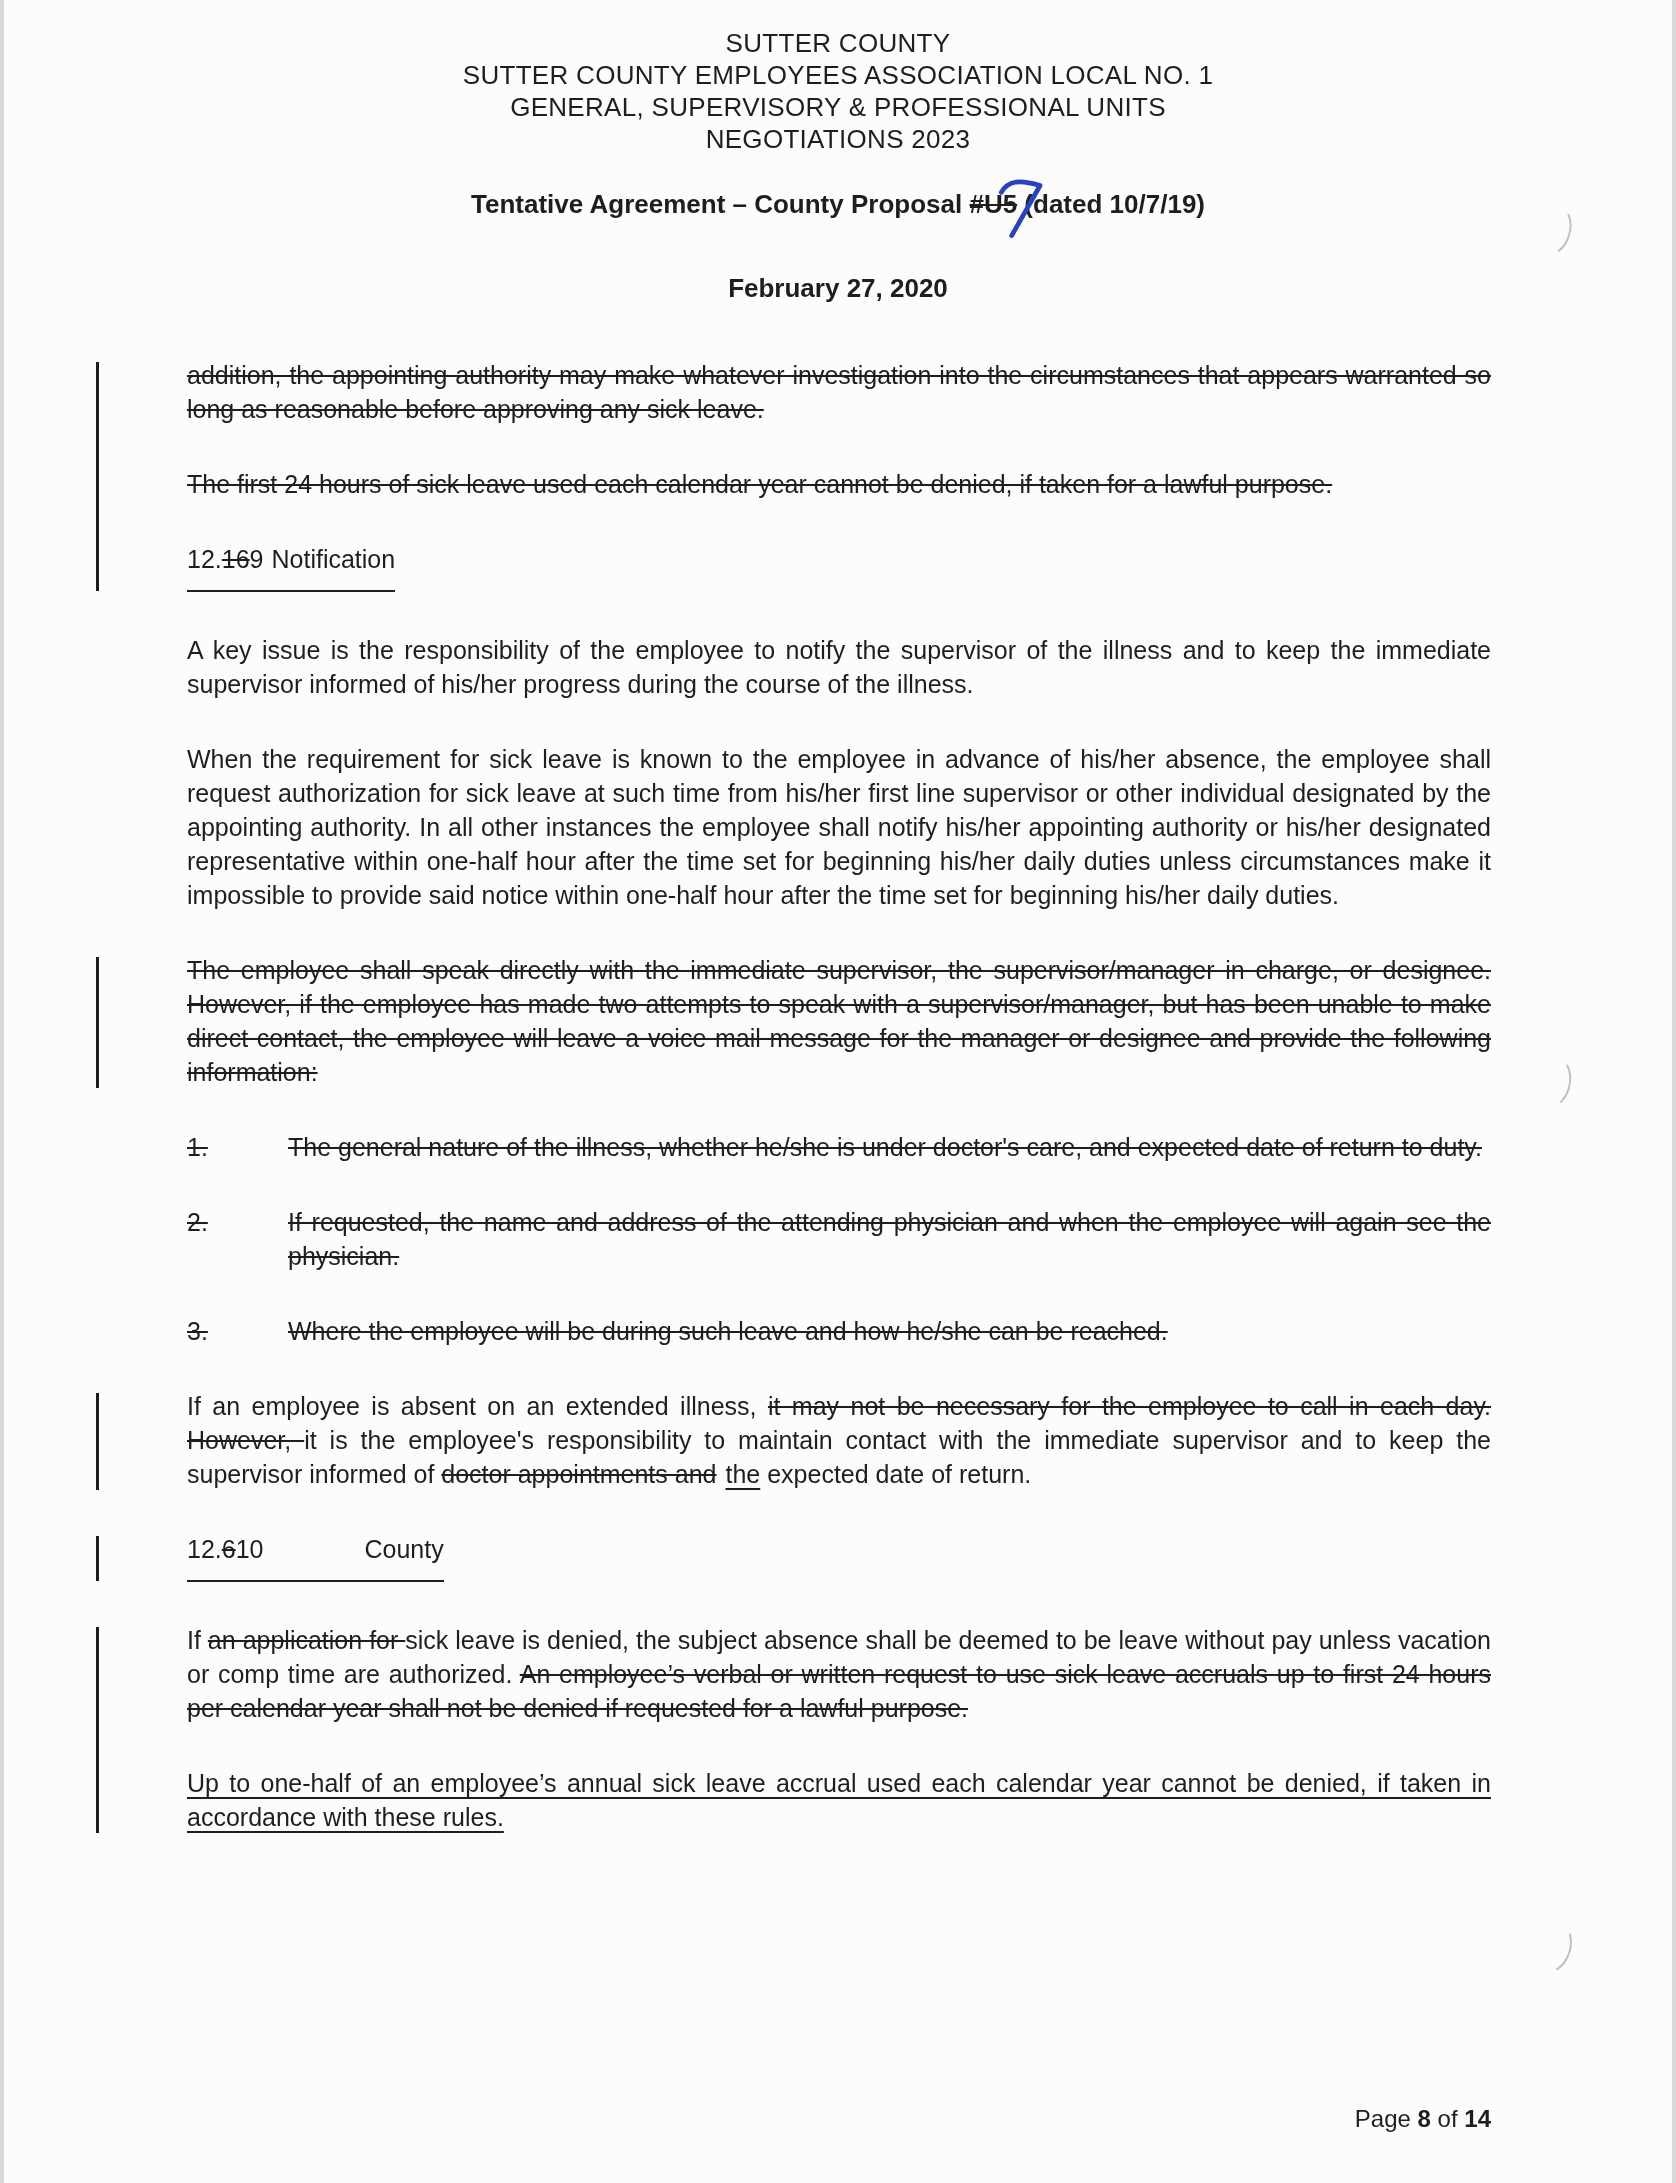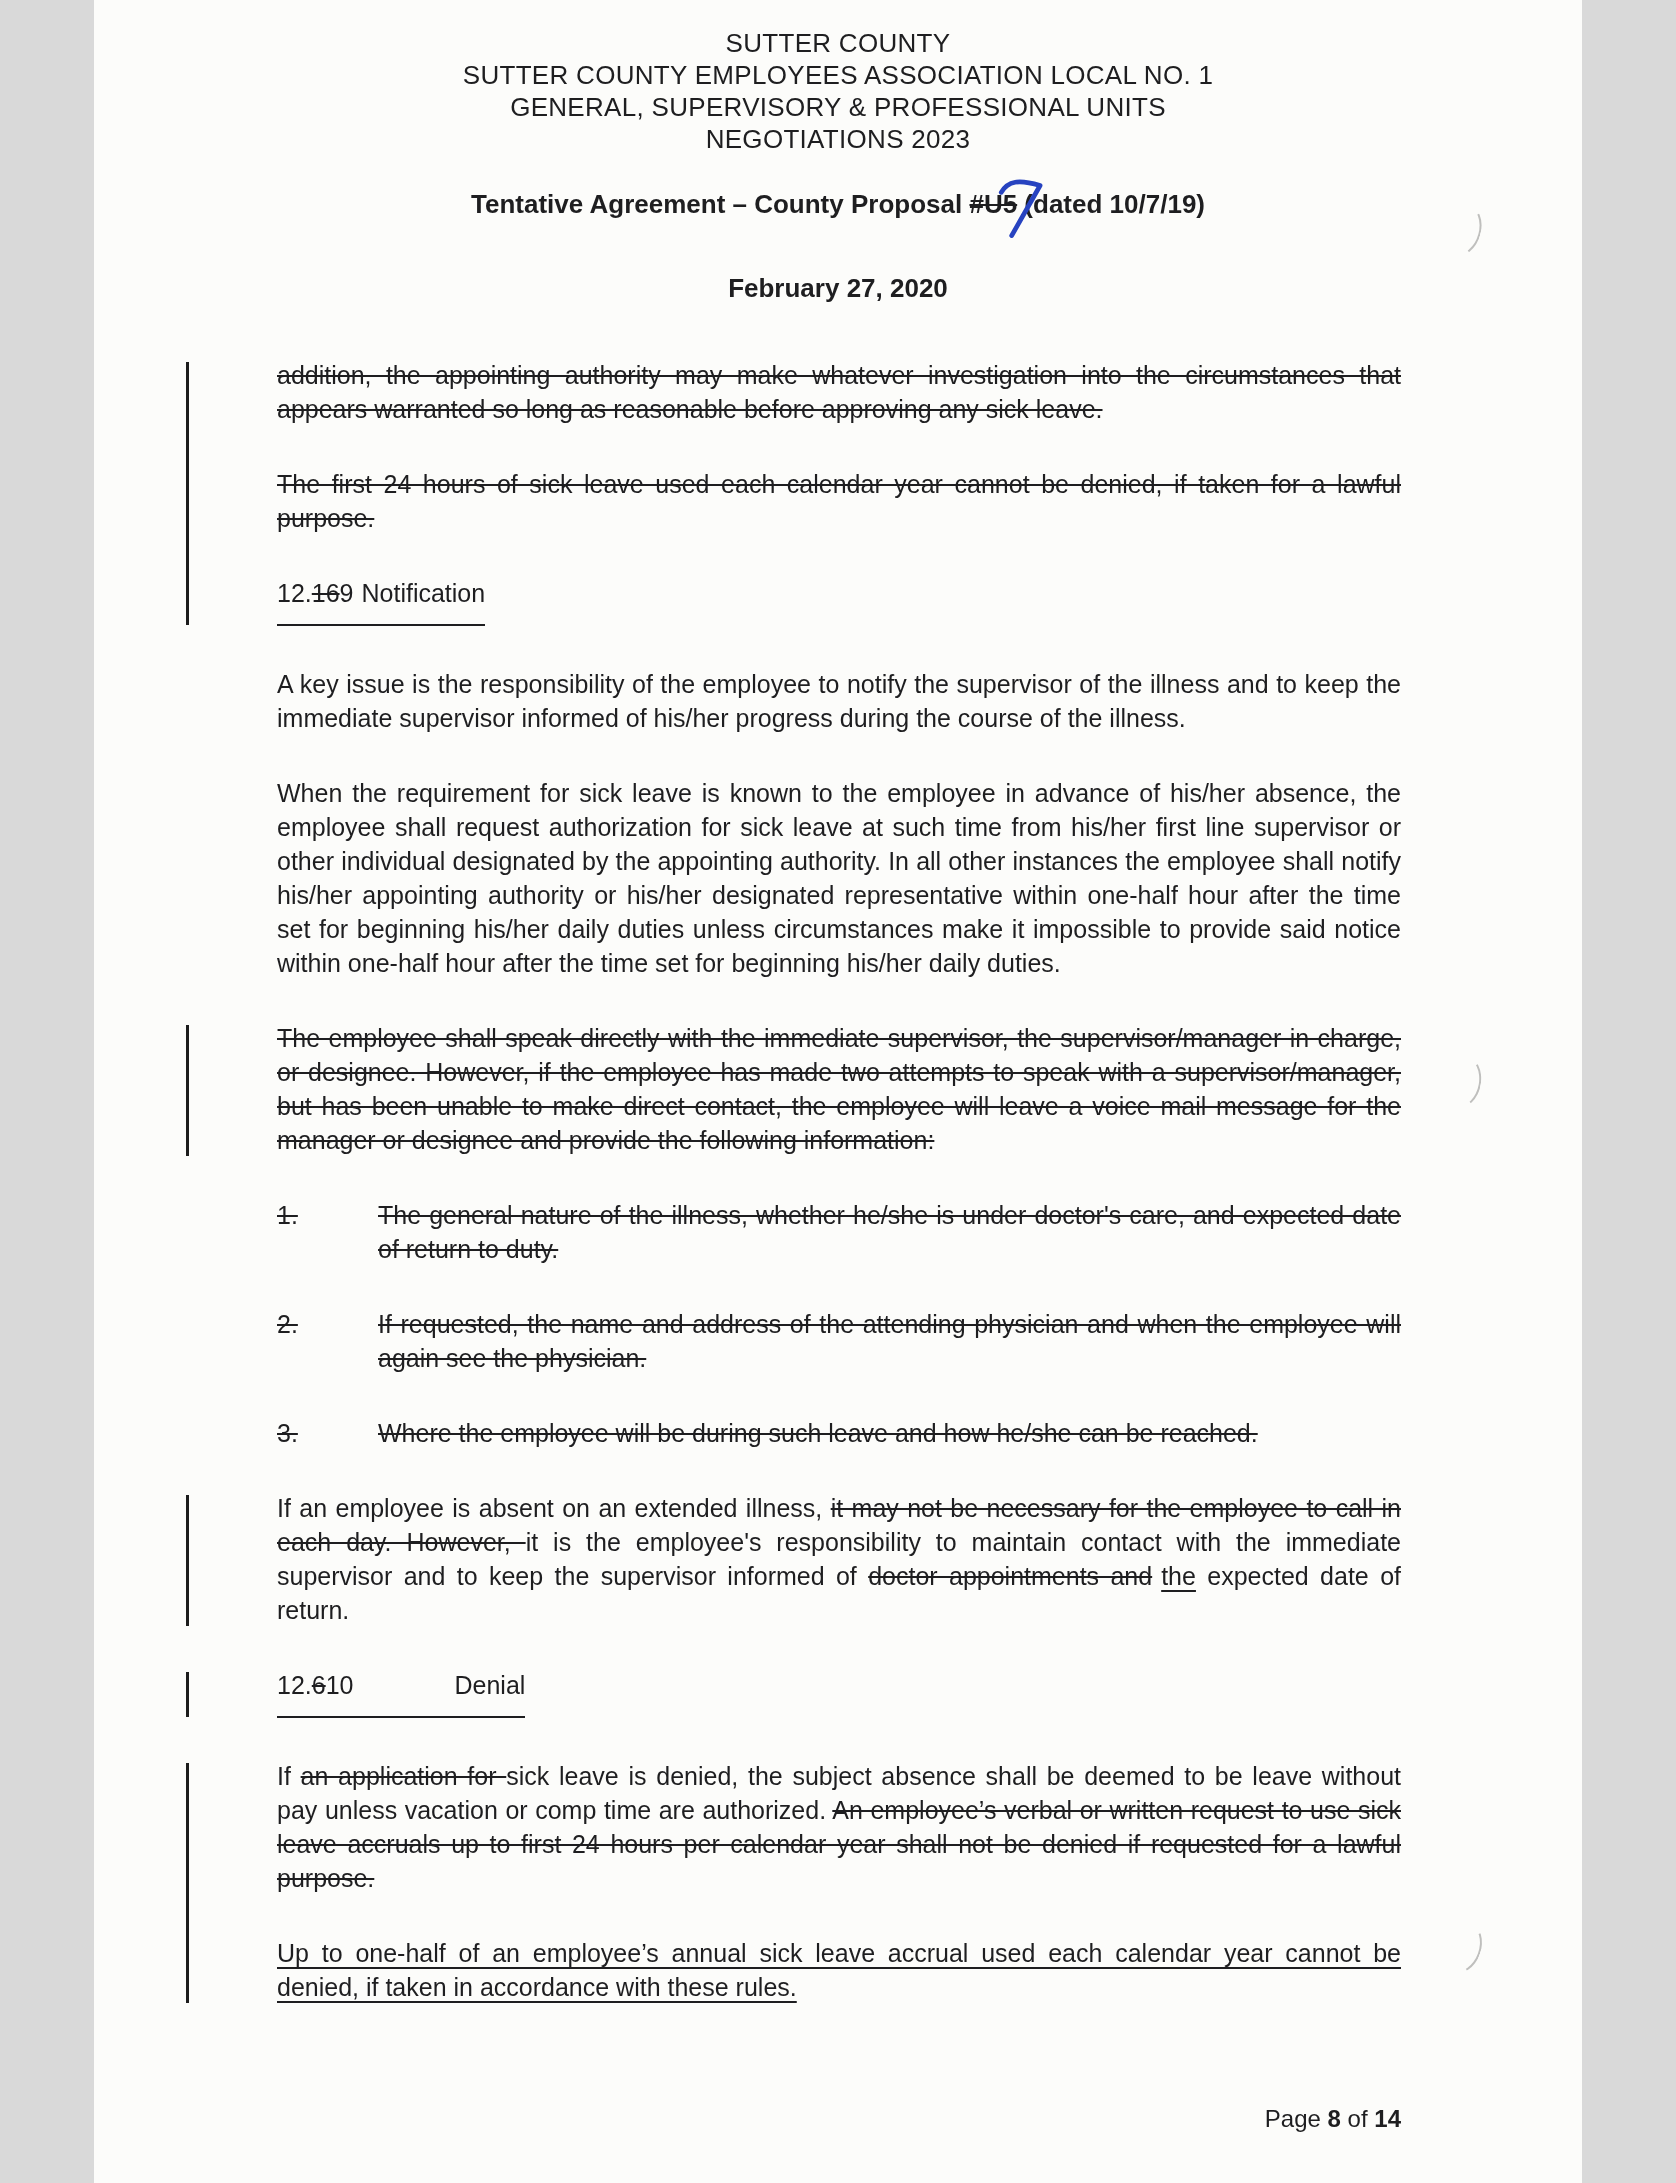--- a/index.html
+++ b/index.html
@@ -1,21 +1,21 @@
 <!DOCTYPE html>
 <html style="font-size:10.8px"><head>
 <meta charset="utf-8">
 <style>
   * { margin:0; padding:0; box-sizing:border-box; }
   html,body { background:#d9d9d9; }
   body { font-family:"Liberation Sans", sans-serif; }
 
   .page {
     position:relative;
-    width:1488px; height:2183px;
+    width:1668px; height:2183px;
     margin:0 auto;
     background:#fcfcfa;
     color:#1e1e20;
     overflow:hidden;
   }
 
   
   .doc-header { text-align:center; padding-top:27px; }
   .hline { font-size:26px; line-height:32px; letter-spacing:0.3px; }
   .doc-title { margin-top:32px; font-size:26px; line-height:34px; font-weight:bold; }
@@ -132,21 +132,21 @@
     <div class="item">
       <span class="num struck">3.</span>
       <span class="txt struck">Where the employee will be during such leave and how he/she can be reached.</span>
     </div>
 
     <div class="changeblock">
       <p><span>If an employee is absent on an extended illness, </span><span class="struck">it may not be necessary for the employee to call in each day.  However, </span><span>it is the employee's responsibility to maintain contact with the immediate supervisor and to keep the supervisor informed of </span><span class="struck">doctor appointments and</span><span class="ins">the</span><span> expected date of return.</span></p>
     </div>
 
     <div class="changeblock">
-      <h3 class="heading"><span class="hu"><span>12.</span><span class="struck">6</span><span>10</span><span class="tab-gap"></span><span>Denial</span></span></h3>
+      <h3 class="heading"><span class="hu"><span>12.</span><span class="struck">6</span><span>10</span><span class="tab-gap"></span><span>County</span></span></h3>
     </div>
 
     <div class="changeblock">
       <p><span>If </span><span class="struck">an application for </span><span>sick leave is denied, the subject absence shall be deemed to be leave without pay unless vacation or comp time are authorized. </span><span class="struck">An employee’s verbal or written request to use sick leave accruals up to first 24 hours per calendar year shall not be denied if requested for a lawful purpose.</span></p>
       <p class="para-underlined">Up to one-half of an employee’s annual sick leave accrual used each calendar year cannot be denied, if taken in accordance with these rules.</p>
     </div>
 
   </main>
 
   <footer class="doc-footer"><span>Page </span><b>8</b><span> of </span><b>14</b></footer>

